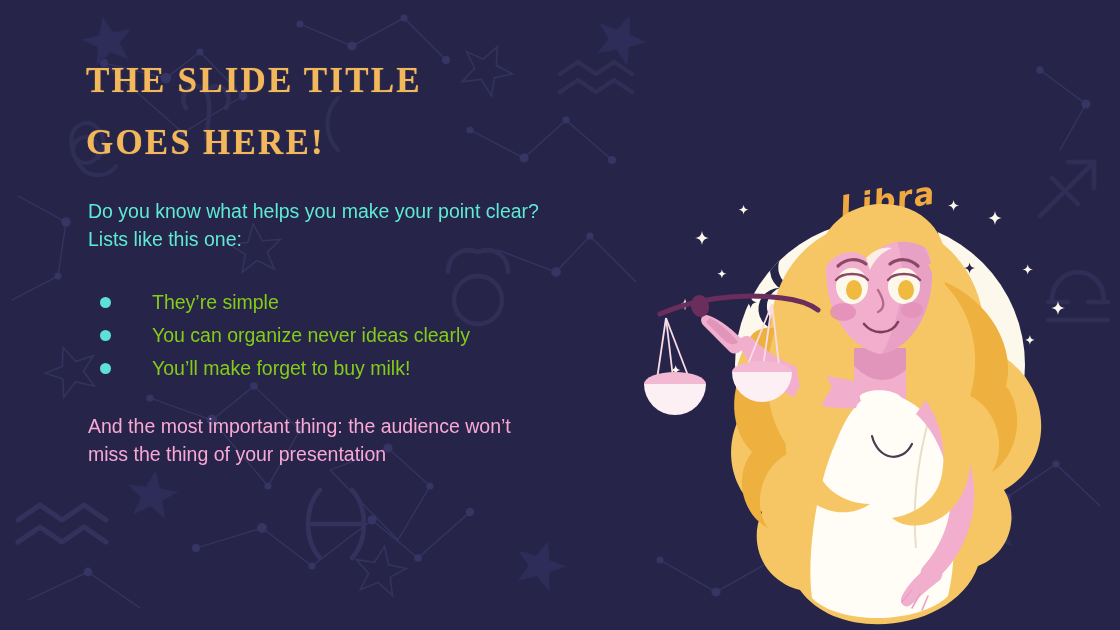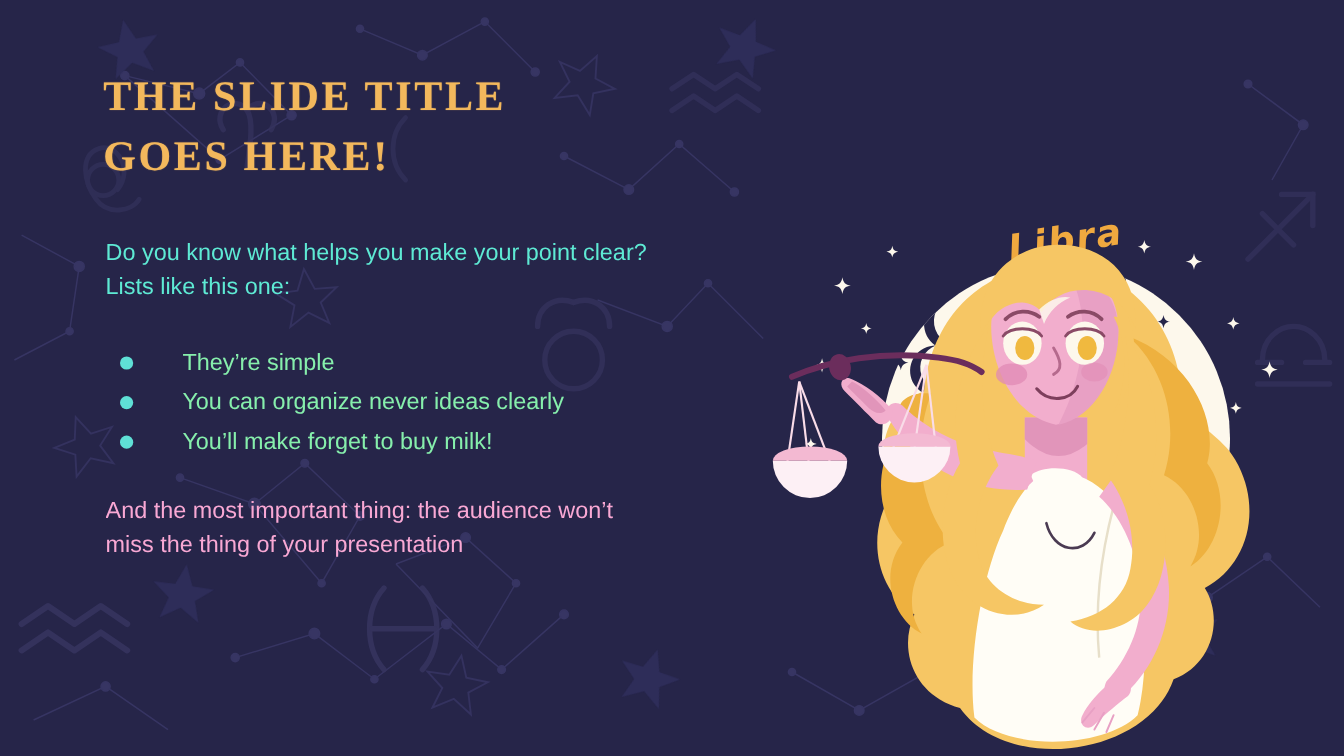--- a/index.html
+++ b/index.html
@@ -39,21 +39,21 @@
     line-height: 1.42;
     font-weight: bold;
     letter-spacing: 2.2px;
     text-transform: uppercase;
     font-family: Liberation Serif, serif;
     font-stretch: condensed;
     margin: 0;
     text-shadow: 0 0 1px rgba(243,184,92,.55);
   }
   .slide-title .tl { display: block; }
-  .slide-title .tl2 { margin-top: 0; }
+  .slide-title .tl2 { margin-top: 12px; }
 
   .intro {
     margin: 0;
     position: absolute;
     top: 142px;
     left: 2px;
     width: 560px;
     color: #5eead4;
     font-size: 19.5px;
     line-height: 1.42;
@@ -77,21 +77,21 @@
   }
   .bullets .dot {
     width: 11px;
     height: 11px;
     border-radius: 50%;
     background: #5fe0d6;
     flex: 0 0 auto;
     margin-right: 41px;
   }
   .bullets .btext {
-    color: #86efac;
+    color: #84cc16;
     font-size: 19.5px;
     font-weight: 300;
     white-space: nowrap;
   }
 
   .outro {
     margin: 0;
     position: absolute;
     top: 357px;
     left: 2px;

